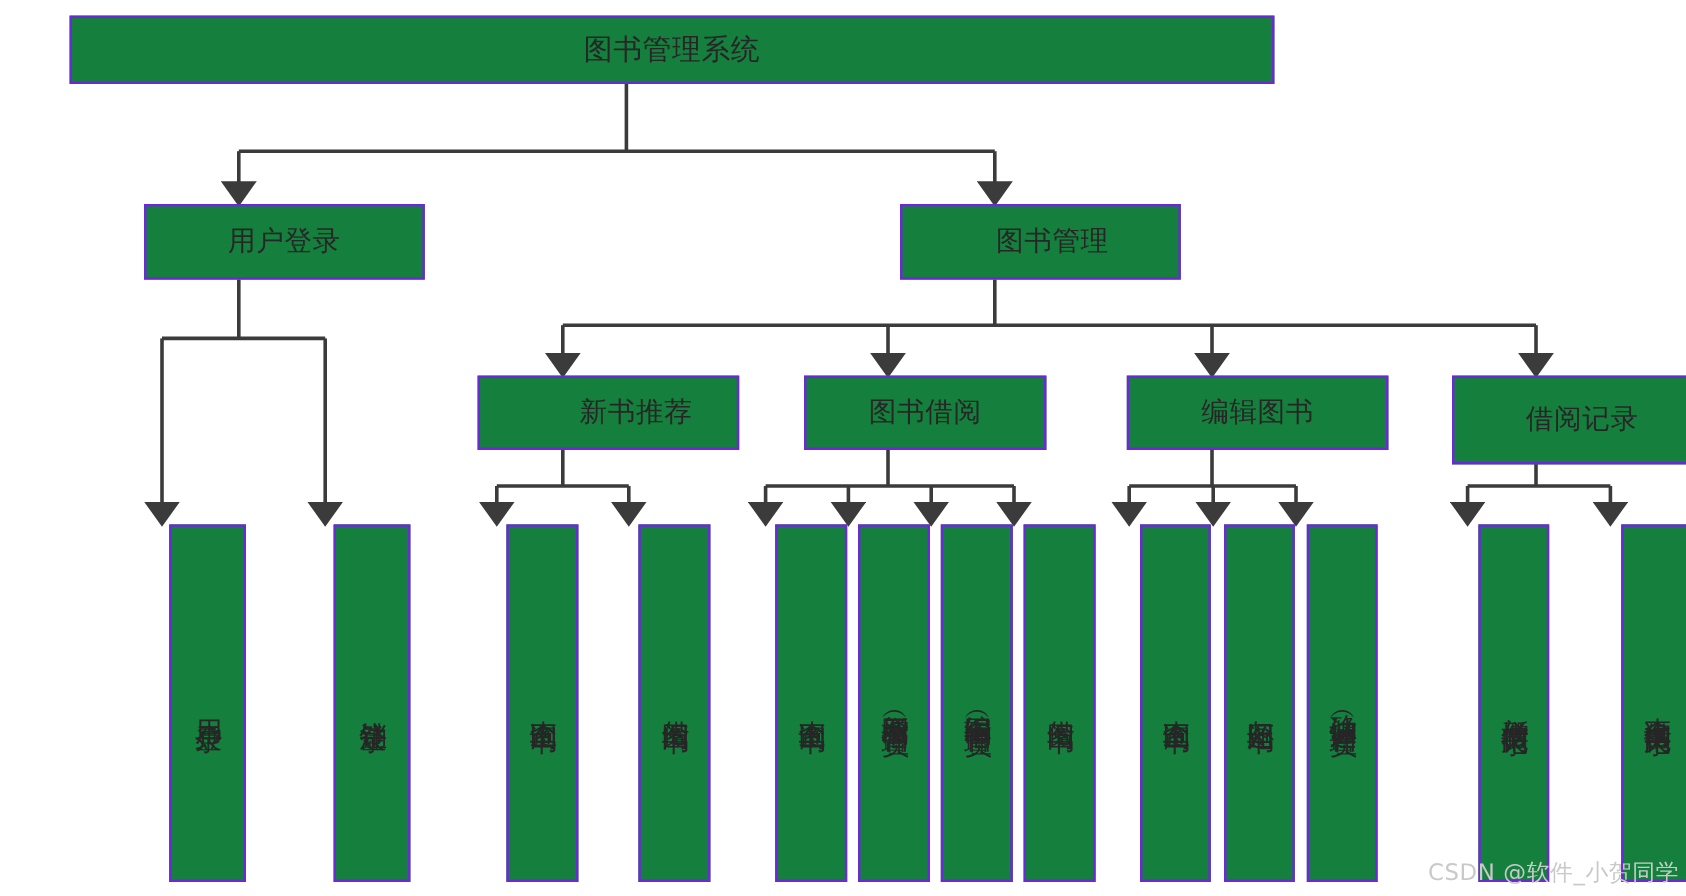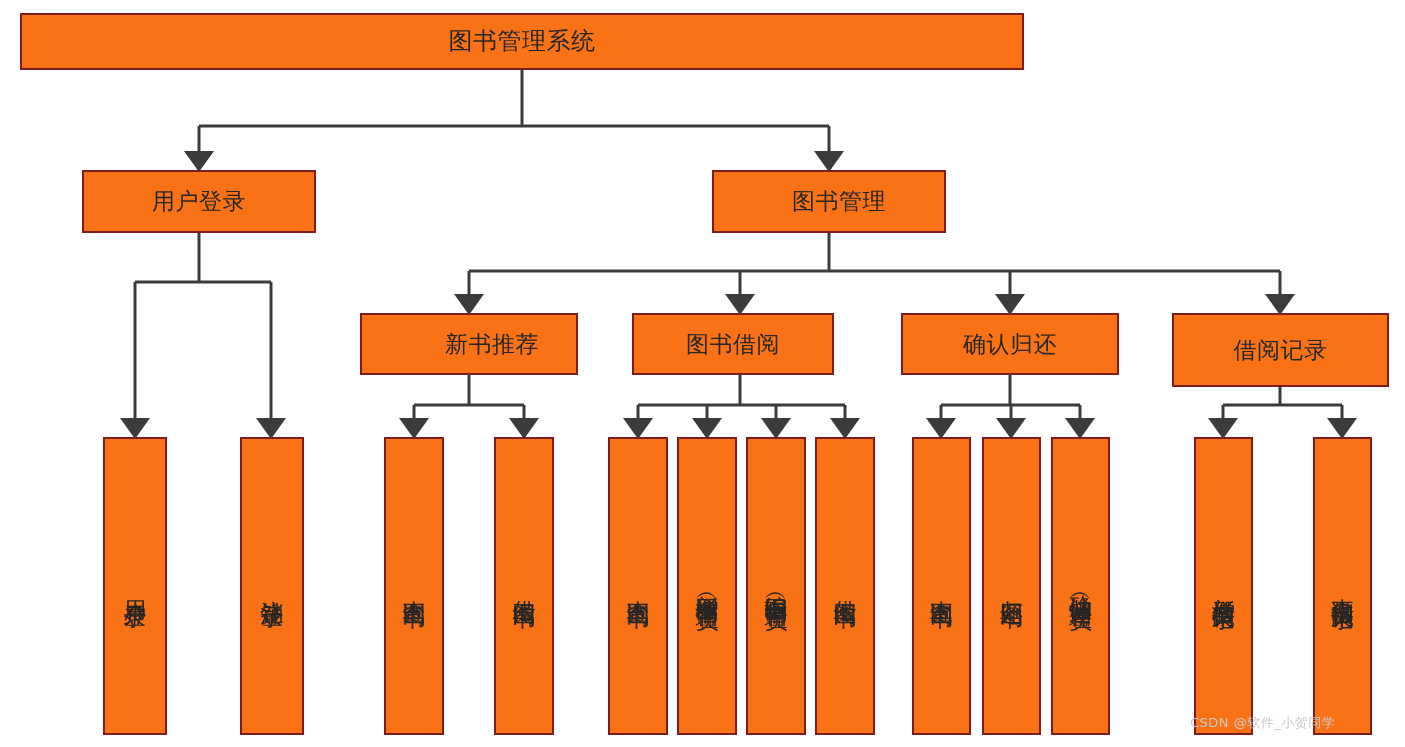--- a/index.html
+++ b/index.html
@@ -21,27 +21,28 @@
     position: absolute;
     left: 0;
     top: 0;
     width: 1405px;
     height: 747px;
     pointer-events: none;
   }
   .node {
     position: absolute;
     box-sizing: border-box;
-    border: 2px solid #7f1d1d;
-    background: #f97316;
+    border: 2px solid #6d28d9;
+    background: #15803d;
     display: flex;
     align-items: center;
     justify-content: center;
     color: #262626;
     line-height: 1.16;
+    margin-left: 38px;
   }
   .node.horiz {
     font-size: 23px;
     letter-spacing: 0.5px;
   }
   .node.vert {
     font-size: 23px;
     letter-spacing: 1px;
     align-items: center;
     justify-content: center;
@@ -53,21 +54,21 @@
     white-space: nowrap;
     letter-spacing: 2px;
     line-height: 1;
   }
   .node.root {
     font-size: 24px;
   }
   .watermark {
     position: absolute;
     color: #c9c9c9;
-    font-size: 13px;
+    font-size: 19px;
     white-space: nowrap;
     letter-spacing: 0.5px;
   }
 </style>
 </head>
 <body>
 
 <div id="canvas">
 
   <svg id="edges" viewBox="0 0 1405 747">
@@ -137,21 +138,21 @@
 
   <div class="node horiz" style="left:360px; top:313px; width:218px; height:62px;padding-left:46px;">
     <span>新书推荐</span>
   </div>
 
   <div class="node horiz" style="left:632px; top:313px; width:202px; height:62px;">
     <span>图书借阅</span>
   </div>
 
   <div class="node horiz" style="left:901px; top:313px; width:218px; height:62px;">
-    <span>确认归还</span>
+    <span>编辑图书</span>
   </div>
 
   <div class="node horiz" style="left:1172px; top:313px; width:217px; height:74px;">
     <span>借阅记录</span>
   </div>
 
   <div class="node vert" style="left:103px; top:437px; width:64px; height:298px;">
     <span class="vtext">用户登录</span>
   </div>
 

